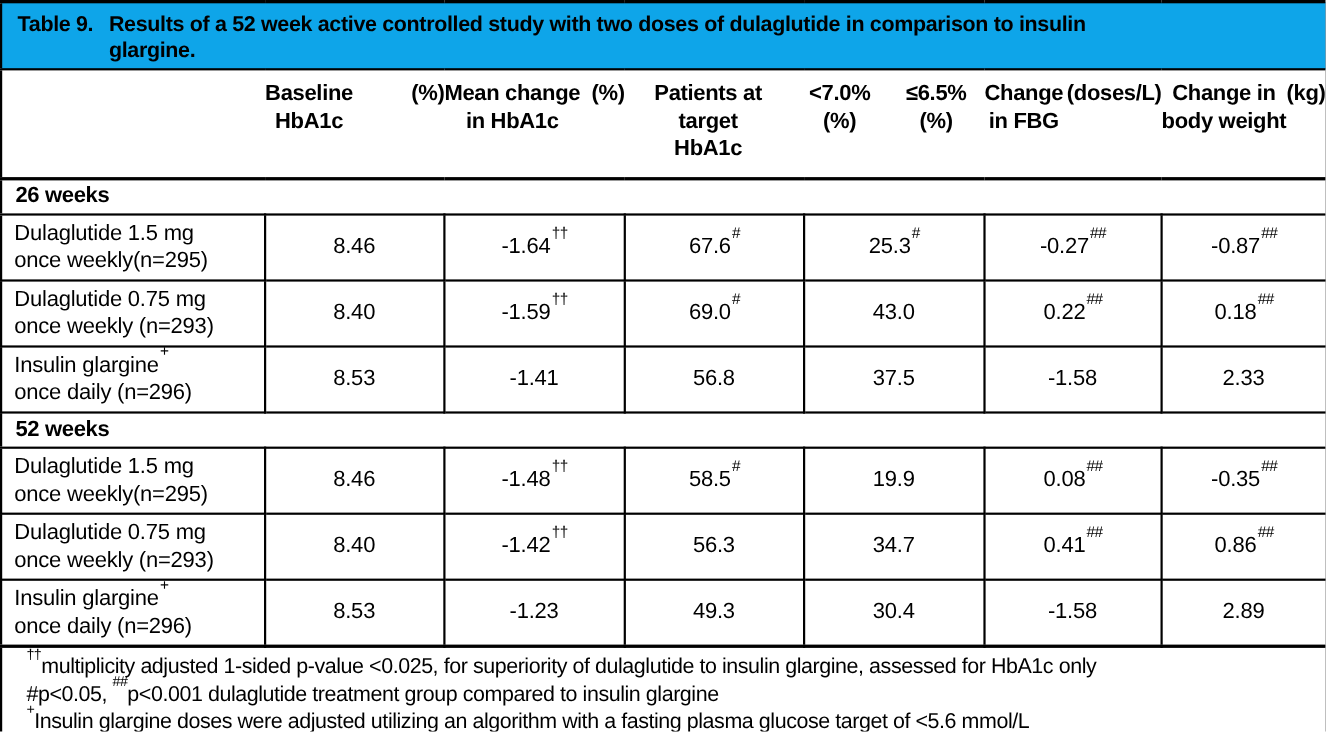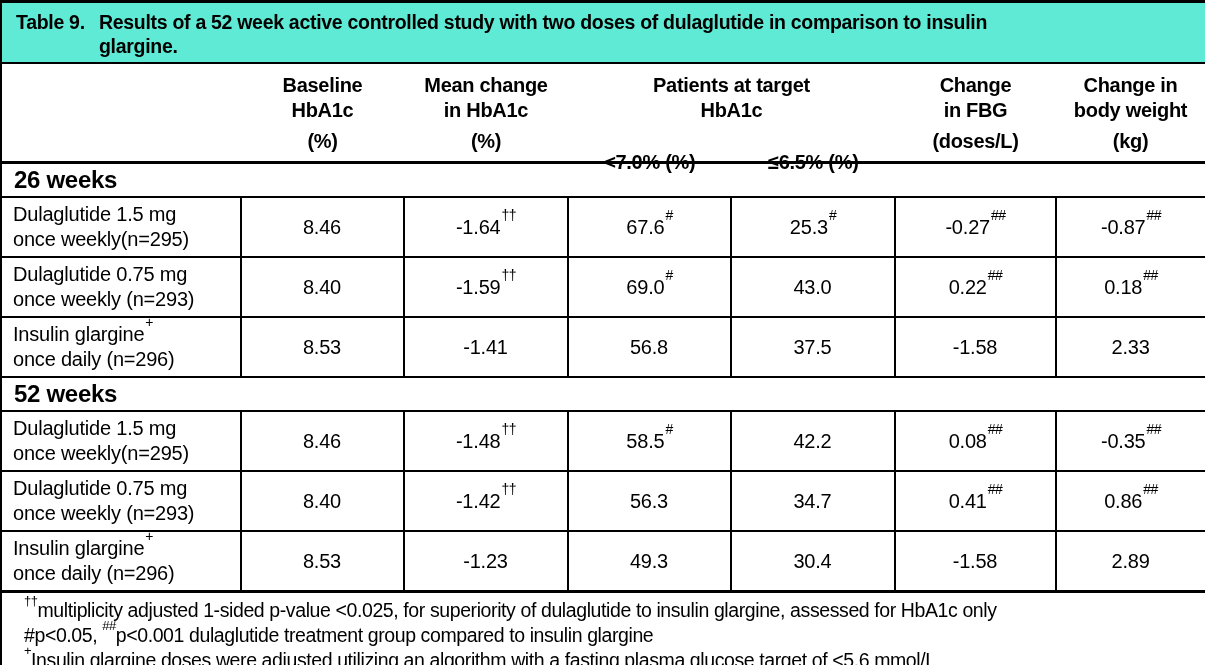--- a/index.html
+++ b/index.html
@@ -8,44 +8,44 @@
     font-family:"Liberation Sans","DejaVu Sans",sans-serif; color:#000;
   }
   table.results {
     width:1205px; table-layout:fixed; border-collapse:collapse;
     border:2px solid #000; border-top:3px solid #000; border-bottom:7px solid #000;
   }
   td { box-sizing:border-box; }
 
   
   .title-row td {
-    background:#5eead4; border-bottom:2px solid #000;
+    background:#0ea5e9; border-bottom:2px solid #000;
     height:55px; vertical-align:top; padding:7px 8px 4px 14px;
     font-weight:bold; font-size:19.5px; line-height:24px; letter-spacing:-0.3px;
   }
   .title-wrap { display:flex; }
   .title-no { flex:0 0 83px; white-space:nowrap; }
   .title-text span { display:block; white-space:nowrap; }
 
   
   .header-row td {
     border-left:none; border-right:none; border-bottom:3px solid #000;
     height:97px; vertical-align:top; padding:9px 0 7px;
     font-weight:bold; font-size:20px; text-align:center; letter-spacing:-0.3px;
   }
-  .hcell { display:flex; flex-direction:column; justify-content:space-between; height:81px; }
+  .hcell { display:flex; justify-content:space-between; height:81px; }
   .hname { line-height:25px; }
   .hunit { line-height:25px; }
   .hsubs { display:flex; }
-  .hsubs span { flex:1; line-height:25px;margin-top:27px; }
+  .hsubs span { flex:1; line-height:25px; }
 
   
   .section-row td {
     border-left:none; border-right:none; border-top:2px solid #000; border-bottom:2px solid #000;
-    height:32px; font-weight:bold; font-size:24px; text-align:left;
+    height:32px; font-weight:bold; font-size:20px; text-align:left;
     padding:2px 8px 2px 12px; vertical-align:middle; letter-spacing:-0.3px;margin-top:14px;
   }
 
   
   .data-row td {
     border:2px solid #000; height:57px; font-size:20px; text-align:center;
     vertical-align:middle; letter-spacing:-0.2px;
   }
   .data-row td.label-cell {
     text-align:left; padding:4px 23px 4px 11px; line-height:25px;
@@ -162,21 +162,21 @@
 
     <tr class="section-row">
       <td colspan="7">52 weeks</td>
     </tr>
 
     <tr class="data-row">
       <td class="label-cell"><span>Dulaglutide 1.5 mg</span><sup class="marker"></sup><br><span>once weekly(n=295)</span></td>
       <td><span>8.46</span><sup class="marker"></sup></td>
       <td><span>-1.48</span><sup class="marker">††</sup></td>
       <td><span>58.5</span><sup class="marker">#</sup></td>
-      <td><span>42.2</span><sup class="marker"></sup></td>
+      <td><span>19.9</span><sup class="marker"></sup></td>
       <td><span>0.08</span><sup class="marker">##</sup></td>
       <td><span>-0.35</span><sup class="marker">##</sup></td>
     </tr>
 
     <tr class="data-row">
       <td class="label-cell"><span>Dulaglutide 0.75 mg</span><sup class="marker"></sup><br><span>once weekly (n=293)</span></td>
       <td><span>8.40</span><sup class="marker"></sup></td>
       <td><span>-1.42</span><sup class="marker">††</sup></td>
       <td><span>56.3</span><sup class="marker"></sup></td>
       <td><span>34.7</span><sup class="marker"></sup></td>

